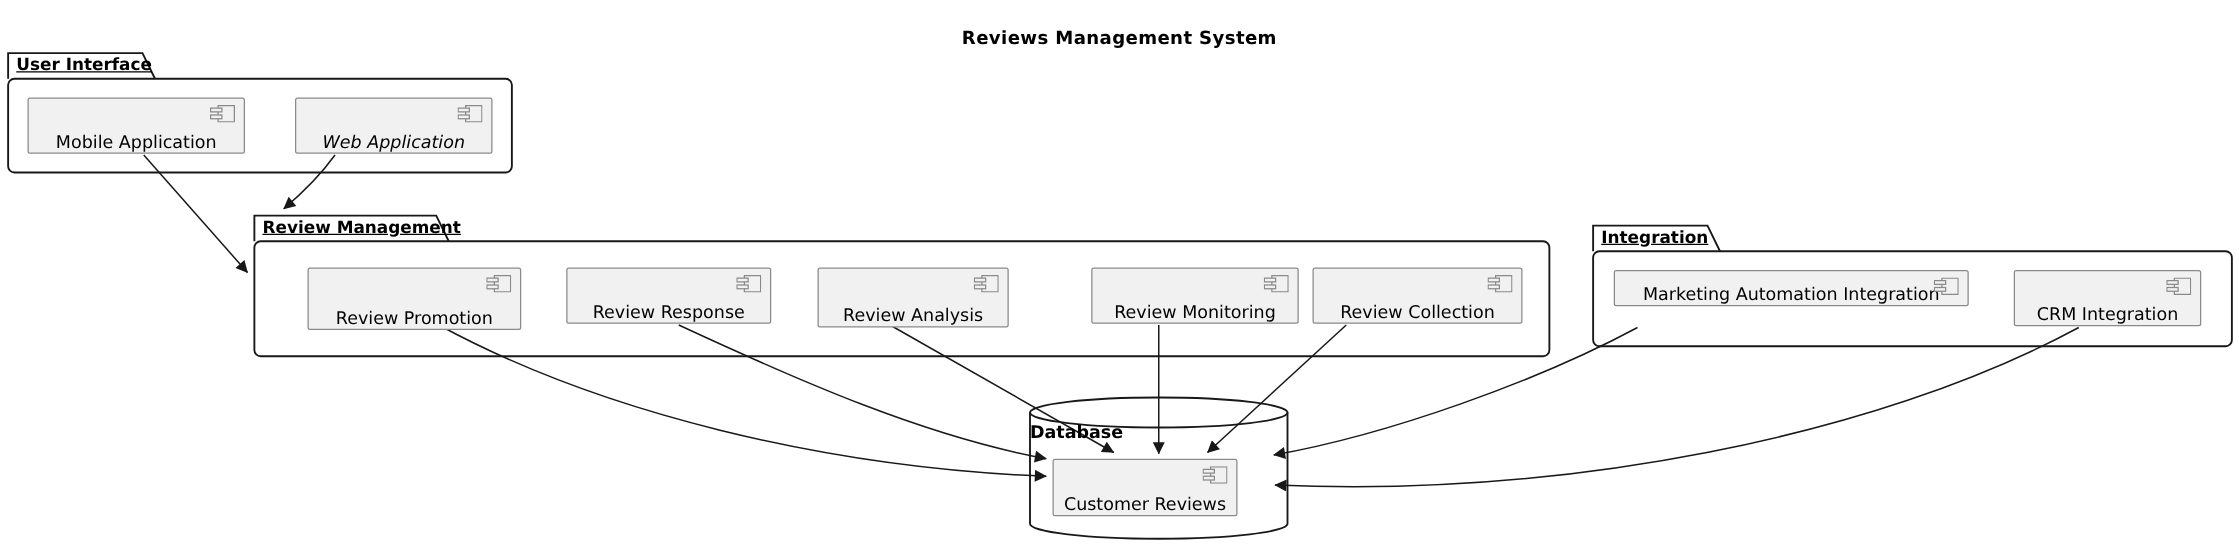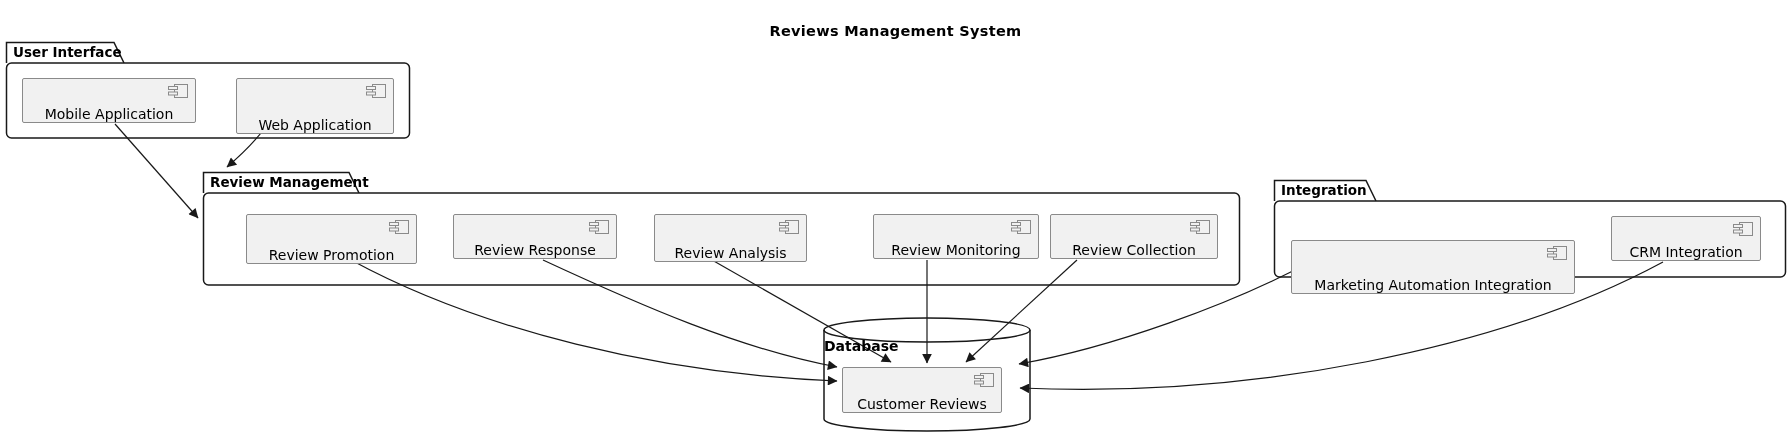--- a/index.html
+++ b/index.html
@@ -10,20 +10,21 @@
     color:#000;
   }
   #diagram-svg{position:absolute;left:0;top:0;width:1791px;height:445px;}
   .title{
     position:absolute;left:0;top:6px;width:1791px;text-align:center;
     font-weight:bold;font-size:14.5px;letter-spacing:.3px;margin-top:17px;
   }
   .pkg-label{
     position:absolute;font-weight:bold;font-size:13.5px;line-height:21px;
     white-space:nowrap;
+    text-decoration:underline;
   }
   .component{
     position:absolute;box-sizing:border-box;
     background:#F1F1F1;border:1px solid #8A8A8A;border-radius:2px;
     display:flex;align-items:flex-end;justify-content:center;
     font-size:14px;padding-top:10px;white-space:nowrap;
   }
   .comp-icon{position:absolute;top:5px;right:7px;}
   .db-label{
     position:absolute;left:824px;top:338px;width:206px;text-align:left;
@@ -83,21 +84,21 @@
 <div class="pkg-label" style="left:13px;top:42px;">User Interface</div>
 <div class="pkg-label" style="left:210px;top:172px;">Review Management</div>
 <div class="pkg-label" style="left:1281px;top:180px;">Integration</div>
 
 <div class="component" style="left:22px;top:78px;width:174px;height:45px;">
   <svg class="comp-icon" width="20" height="14">
     <use href="#comp-icon-sym" xlink:href="#comp-icon-sym"></use>
     </svg>
   <span>Mobile Application</span>
 </div>
-<div class="component" style="left:236px;top:78px;width:158px;height:56px;">
+<div class="component" style="left:236px;top:78px;width:158px;height:45px;font-style:italic;">
   <svg class="comp-icon" width="20" height="14">
     <use href="#comp-icon-sym" xlink:href="#comp-icon-sym"></use>
     </svg>
   <span>Web Application</span>
 </div>
 
 <div class="component" style="left:246px;top:214px;width:171px;height:50px;">
   <svg class="comp-icon" width="20" height="14">
     <use href="#comp-icon-sym" xlink:href="#comp-icon-sym"></use>
     </svg>
@@ -121,32 +122,32 @@
     </svg>
   <span>Review Monitoring</span>
 </div>
 <div class="component" style="left:1050px;top:214px;width:168px;height:45px;">
   <svg class="comp-icon" width="20" height="14">
     <use href="#comp-icon-sym" xlink:href="#comp-icon-sym"></use>
     </svg>
   <span>Review Collection</span>
 </div>
 
-<div class="component" style="left:1291px;top:216px;width:284px;height:54px;margin-top:24px;">
+<div class="component" style="left:1291px;top:216px;width:284px;height:29px;">
   <svg class="comp-icon" width="20" height="14">
     <use href="#comp-icon-sym" xlink:href="#comp-icon-sym"></use>
     </svg>
   <span>Marketing Automation Integration</span>
 </div>
 <div class="component" style="left:1611px;top:216px;width:150px;height:45px;">
   <svg class="comp-icon" width="20" height="14">
     <use href="#comp-icon-sym" xlink:href="#comp-icon-sym"></use>
     </svg>
   <span>CRM Integration</span>
 </div>
 
 <div class="db-label">Database</div>
-<div class="component" style="left:842px;top:367px;width:160px;height:46px;">
+<div class="component" style="left:842px;top:367px;width:148px;height:46px;">
   <svg class="comp-icon" width="20" height="14">
     <use href="#comp-icon-sym" xlink:href="#comp-icon-sym"></use>
     </svg>
   <span>Customer Reviews</span>
 </div>
 
 </body></html>

